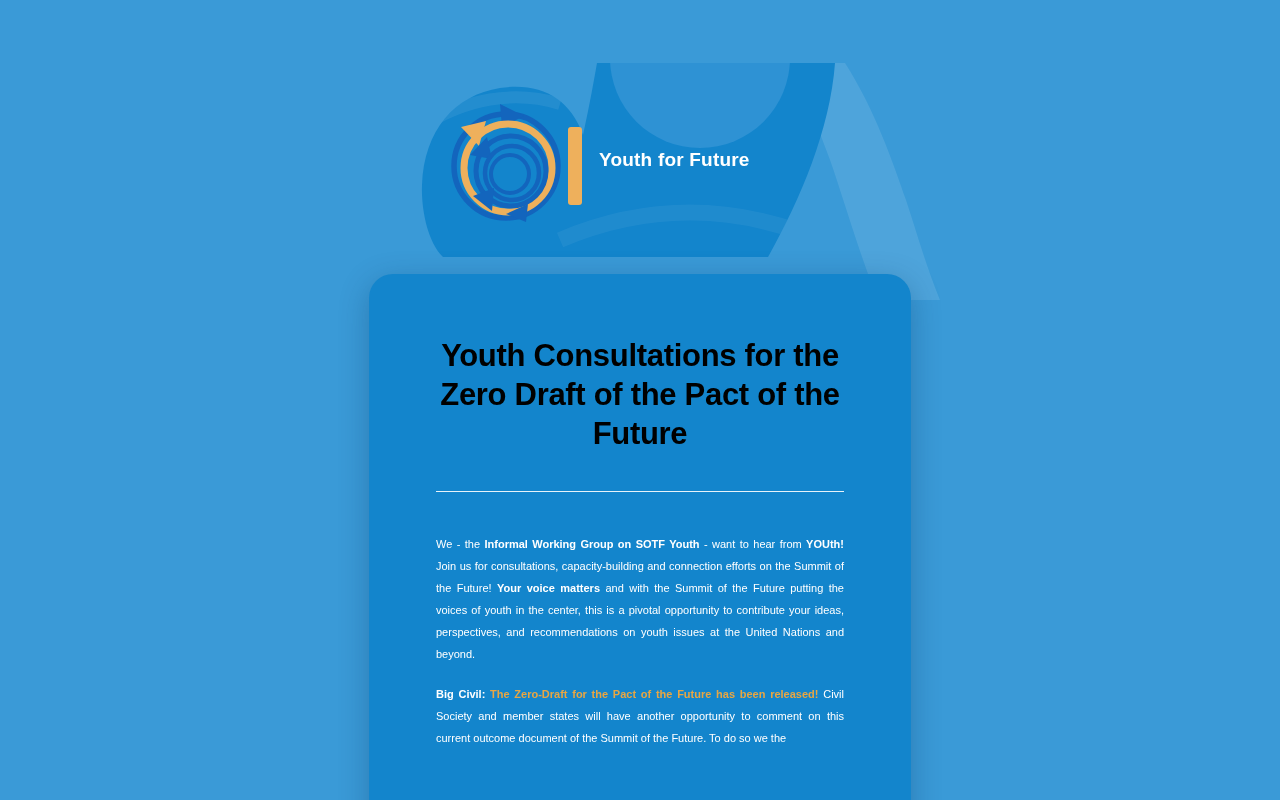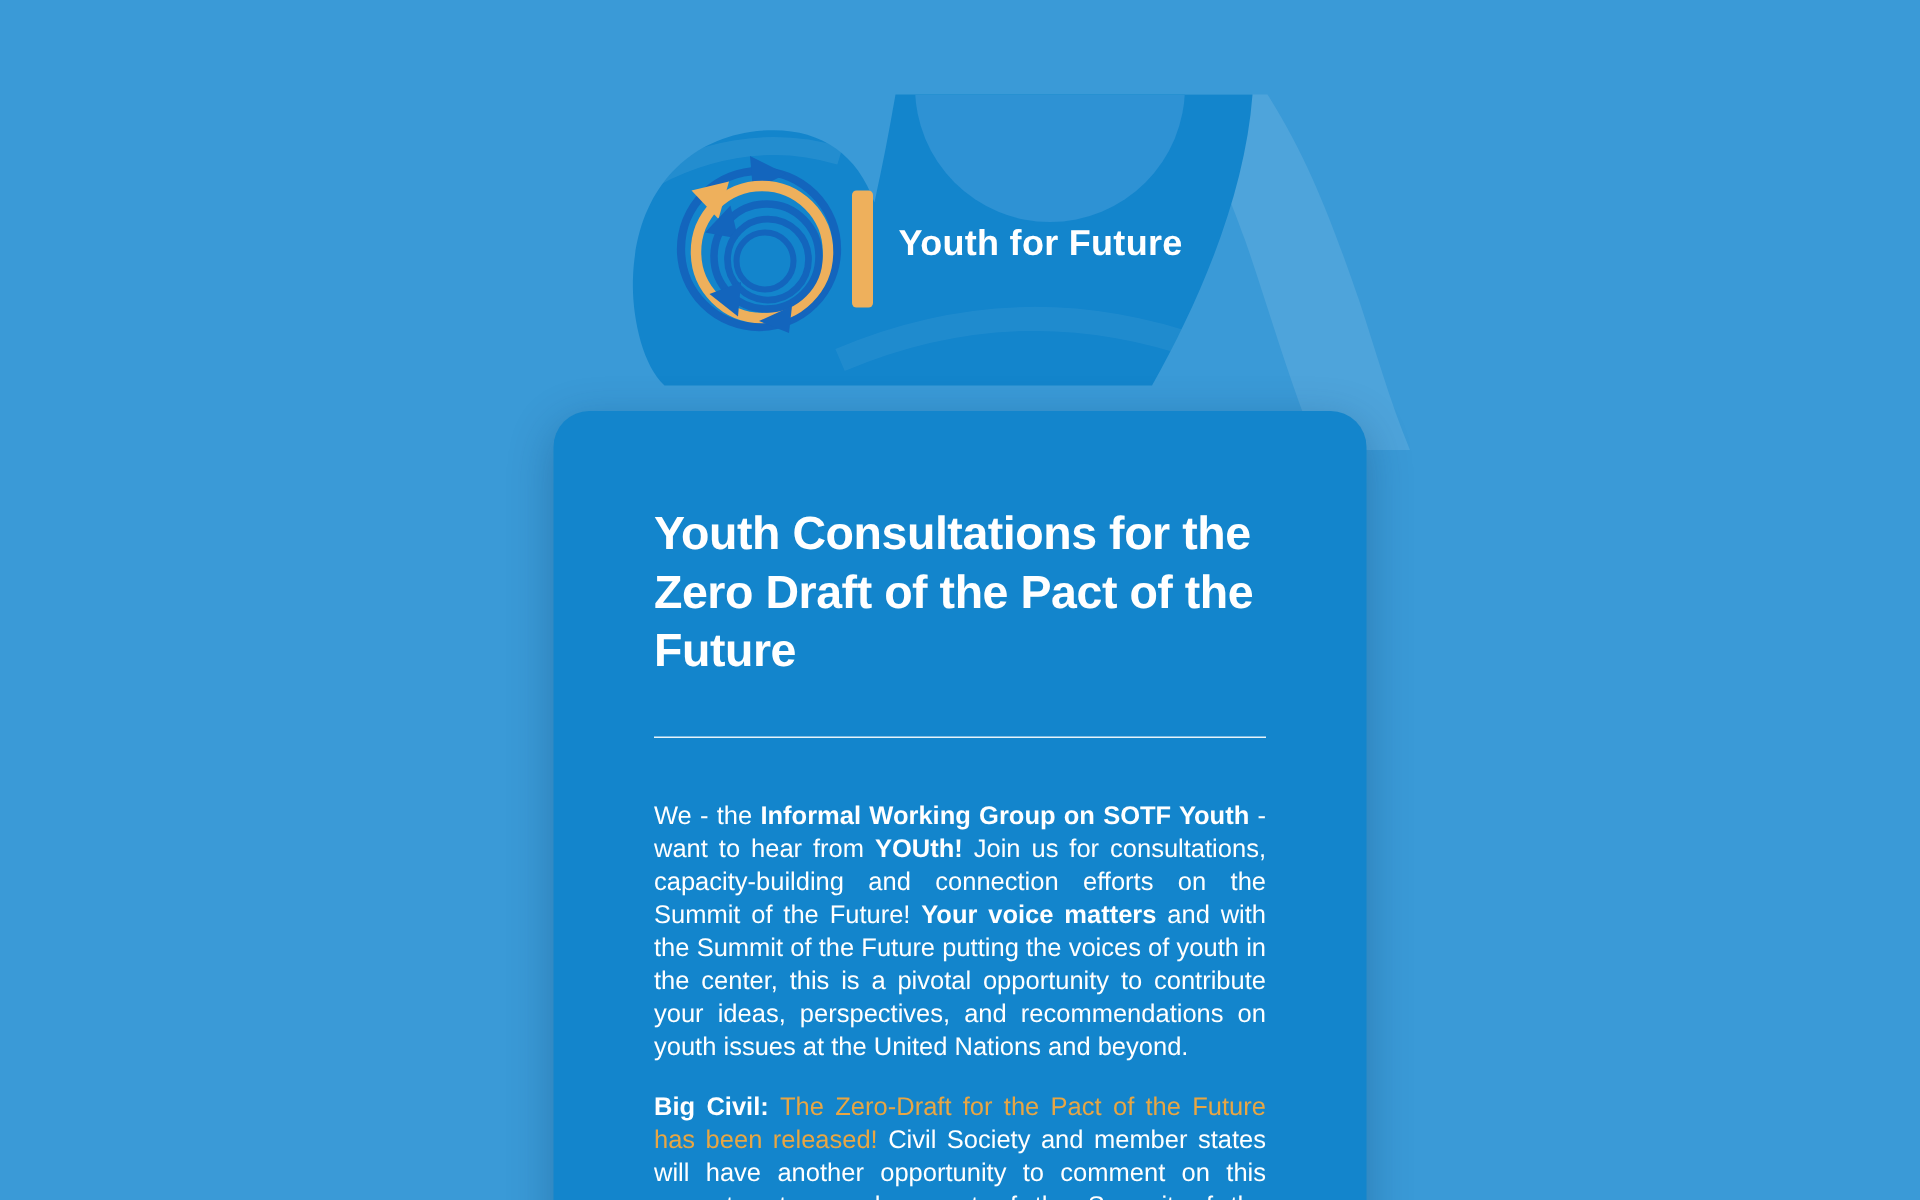--- a/index.html
+++ b/index.html
@@ -4,44 +4,44 @@
 <style>
   html,body { margin:0; padding:0; }
   body {
     width:1280px; height:800px; overflow:hidden; position:relative;
     background:#3a9ad7;
     font-family:"Liberation Sans", sans-serif;
   }
   .header-art { position:absolute; left:0; top:0; width:1280px; height:310px; }
   .brand {
     position:absolute; left:599px; top:149px;
-    font-size:24px; font-weight:bold; color:#ffffff; letter-spacing:0.2px;
+    font-size:19px; font-weight:bold; color:#ffffff; letter-spacing:0.2px;
     white-space:nowrap;
   }
   .card {
     position:absolute; left:369px; top:274px; width:542px; height:620px;
     background:#1385cc; border-radius:24px;
     box-shadow:0 8px 30px rgba(10,50,90,0.30);
     padding:62px 67px 0 67px; box-sizing:border-box;
   }
   .card h1 {
     margin:0; font-size:31px; line-height:39px; font-weight:700;
-    color:#ffffff; letter-spacing:-0.3px;
+    color:#000000; text-align:center; letter-spacing:-0.3px;
   }
   .divider {
     border:none; border-top:1px solid rgba(255,255,255,0.9);
     margin:38px 0 0 0; height:0;
   }
   .body-text {
-    margin:41px 0 0 0; font-size:17px; line-height:22px;
+    margin:41px 0 0 0; font-size:11px; line-height:22px;
     color:#ffffff; text-align:justify;
   }
   .news-text { margin-top:18px; }
   .seg-bold { font-weight:700; }
-  .seg-link { font-weight:400; color:#e8a643; cursor:pointer; text-decoration:none; }
+  .seg-link { font-weight:700; color:#e8a643; cursor:pointer; text-decoration:none; }
 </style>
 </head>
 <body>
 
 <svg class="header-art" width="1280" height="310" viewBox="0 0 1280 310" aria-hidden="true">
   <defs>
     <clipPath id="birdclip">
       <path d="M443,257 C428,243 421,210 422,185 C424,130 455,95 500,88
                C540,82 570,98 583,135 C590,103 594,80 597,63
                L835,63 C830,130 800,200 768,257 L443,257 Z"></path>

